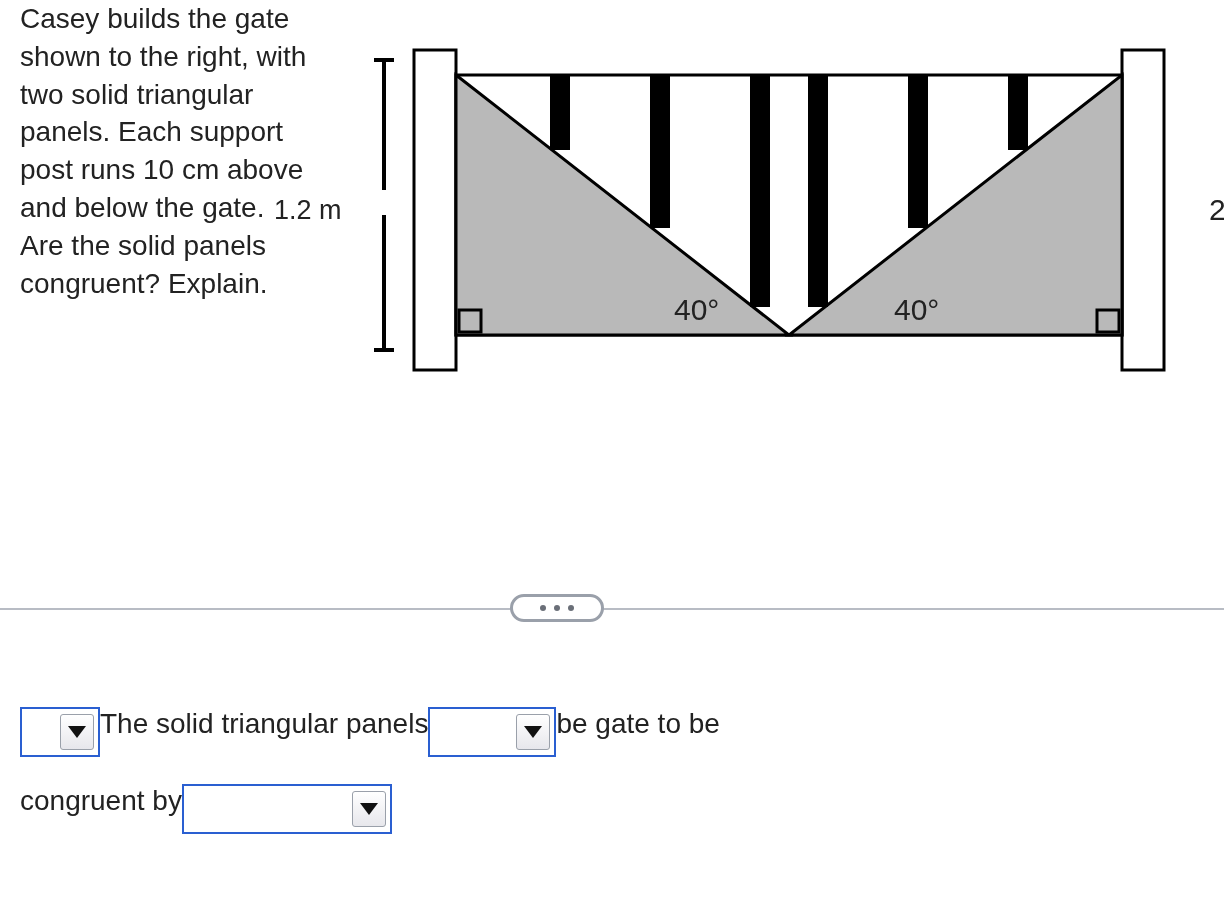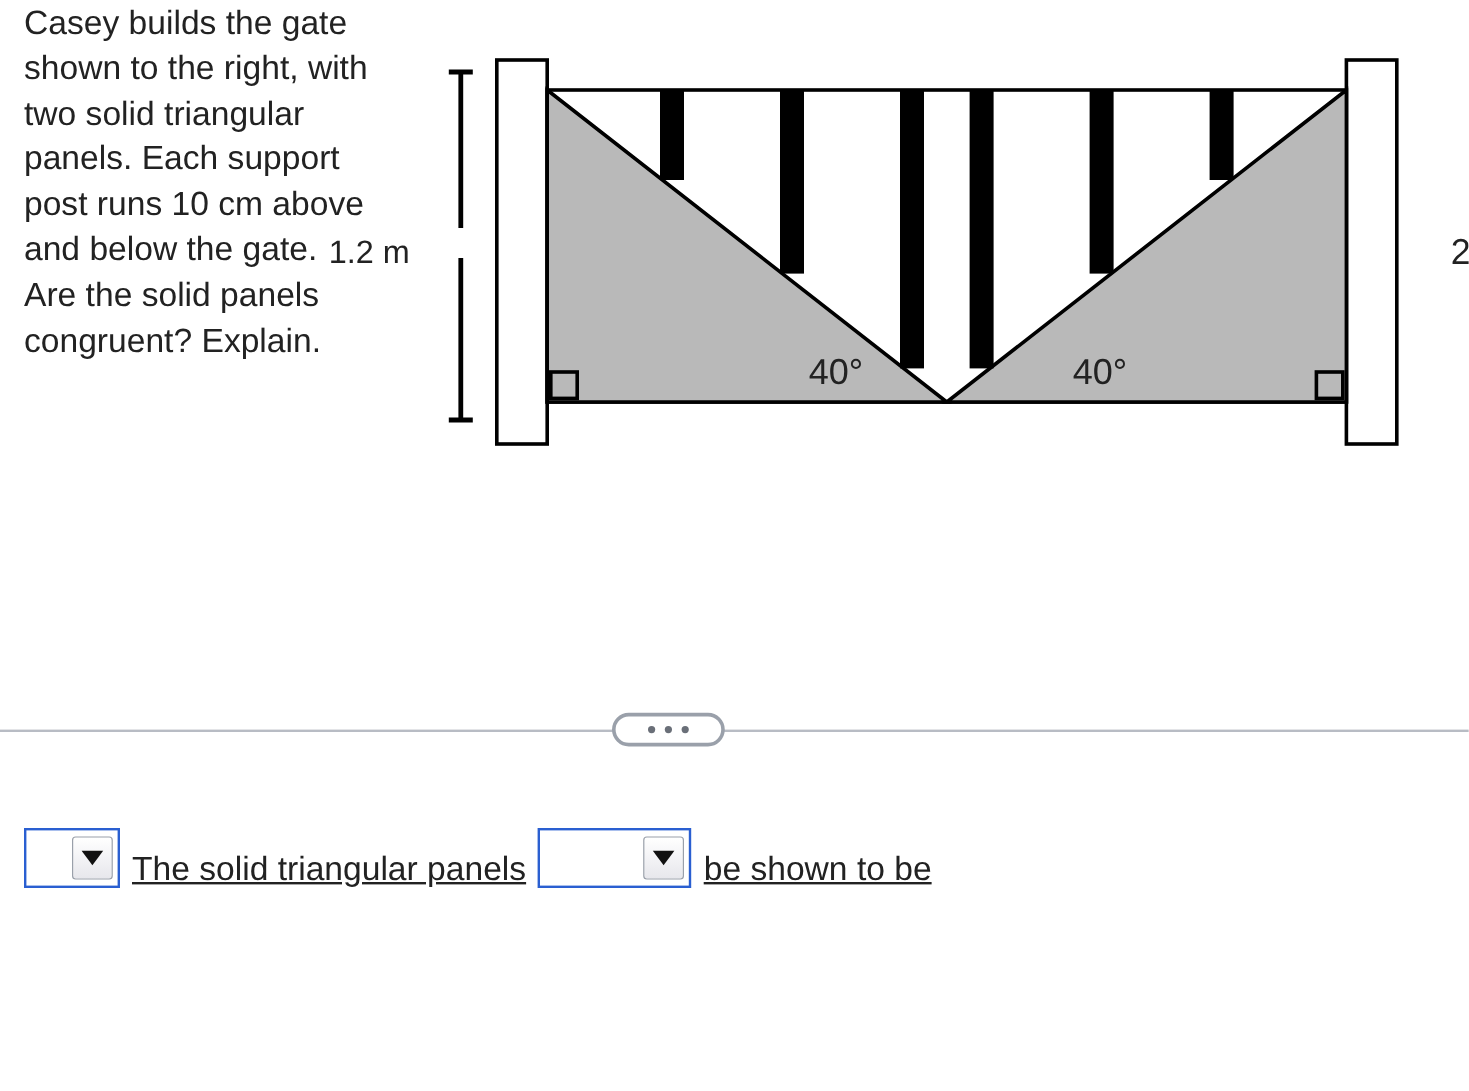--- a/index.html
+++ b/index.html
@@ -69,25 +69,23 @@
   }
   .answer-area {
     position: absolute;
     top: 690px;
     left: 20px;
     right: 10px;
     line-height: 2.4;
   }
   .answer-line {
     display: flex;
-    align-items: flex-start;
+    align-items: flex-end;
     flex-wrap: wrap;
-    gap: 10px;
     margin-bottom: 10px;
-    text-decoration: underline;
   }
   .dropdown {
     display: inline-flex;
     align-items: center;
     justify-content: flex-end;
     border: 2px solid #2a5fd1;
     background: #fff;
     height: 50px;
     padding: 0 4px 0 8px;
     cursor: pointer;
@@ -182,15 +180,23 @@
       <span class="dd-btn">
           <span class="tri"></span>
         </span>
     </span>
     <span class="txt">The solid triangular panels</span>
     <span class="dropdown med">
       <span class="dd-btn">
           <span class="tri"></span>
         </span>
     </span>
-    <span class="txt">be shown to be</span>
+    <span class="txt">be gate to be</span>
+  </div>
+  <div class="answer-line">
+    <span class="txt">congruent by</span>
+    <span class="dropdown wide">
+      <span class="dd-btn">
+          <span class="tri"></span>
+        </span>
+    </span>
   </div>
 </div>
 
 </body></html>

